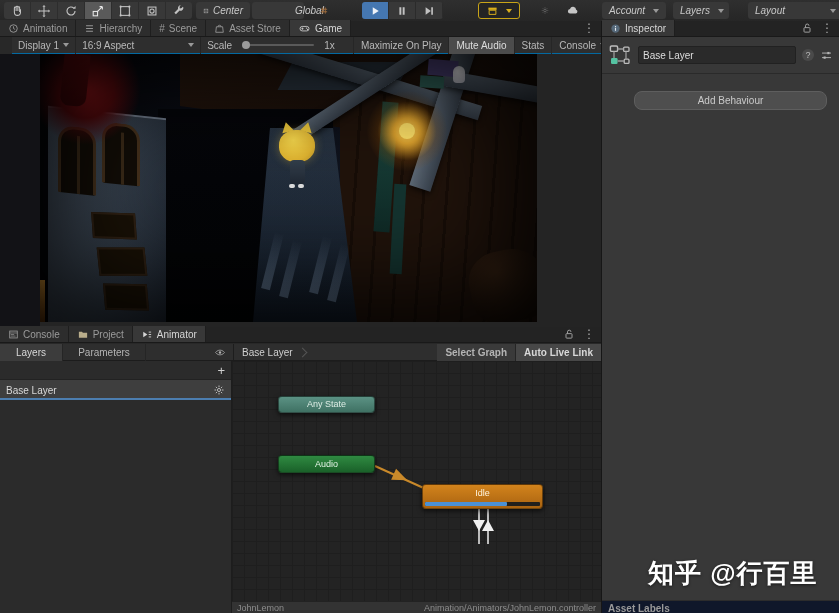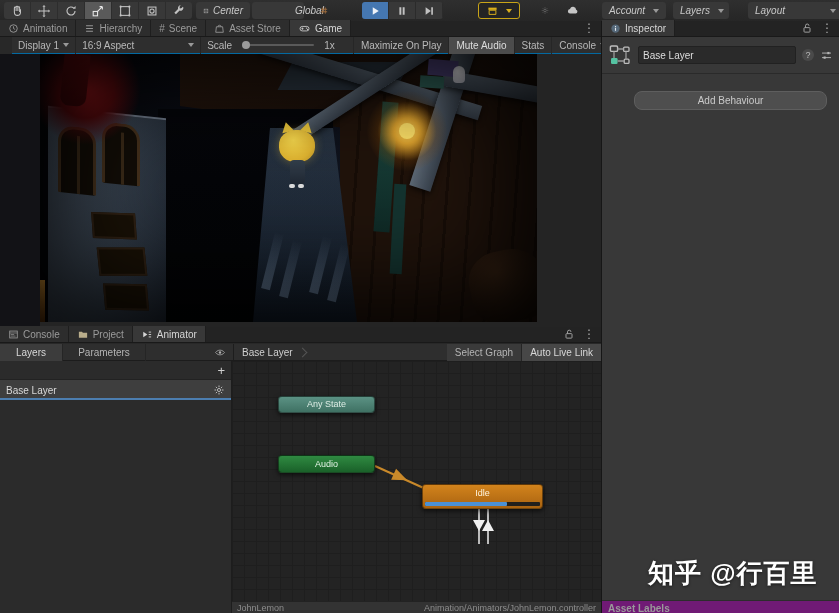--- a/index.html
+++ b/index.html
@@ -88,21 +88,21 @@
   #idle-progress-fill{width:71%;height:100%;background:#4c91d4;border-radius:1px;}
   #node-walk{left:190px;top:182px;width:122px;height:24px;line-height:22px;background:linear-gradient(#565b60,#43474c);color:#cfcfcf;}
   #anim-status{left:232px;top:601px;width:369px;height:12px;background:#333;border-top:1px solid #222;display:flex;justify-content:space-between;align-items:center;padding:0 5px;box-sizing:border-box;font-size:9px;color:#8d8d8d;}
   
   #inspector{left:601px;top:21px;width:238px;height:592px;background:#383838;border-left:1px solid #161616;box-sizing:border-box;}
   #insp-tabs{display:flex;align-items:flex-end;height:16px;background:#232323;border-bottom:1px solid #191919;box-sizing:border-box;}
   #insp-header{height:36px;display:flex;align-items:center;gap:6px;padding:0 6px;border-bottom:1px solid #2a2a2a;}
   #insp-field{flex:1;height:16px;background:#2a2a2a;border:1px solid #212121;border-radius:2px;color:#dcdcdc;font-size:10px;padding:0 4px;font-family:"Liberation Sans",sans-serif;}
   .helpdot{width:12px;height:12px;border-radius:50%;background:#4a4a4a;color:#bbb;font-size:9px;display:flex;align-items:center;justify-content:center;}
   #add-behaviour{position:absolute;left:32px;top:70px;width:191px;height:17px;background:#4e4e4e;border:1px solid #5e5e5e;border-radius:8px;color:#cacaca;font-size:10px;display:flex;align-items:center;justify-content:center;}
-  #asset-labels{position:absolute;left:0;bottom:0;width:238px;height:13px;border-top:1px solid #2c2c2c;background:#701a75;display:flex;align-items:flex-start;padding:2px 6px;box-sizing:border-box;color:#9a9a9a;font-weight:bold;}
+  #asset-labels{position:absolute;left:0;bottom:0;width:238px;height:13px;border-top:1px solid #2c2c2c;background:#0f172a;display:flex;align-items:flex-start;padding:2px 6px;box-sizing:border-box;color:#9a9a9a;font-weight:bold;}
   #watermark{left:648px;top:556px;width:188px;font-size:26px;font-weight:700;color:#fff;letter-spacing:1px;text-shadow:0 1px 3px rgba(0,0,0,.6);white-space:nowrap;}
   .lockicon{margin-left:auto;}
   .strip-right{margin-left:auto;display:flex;align-items:center;gap:8px;padding-right:6px;height:16px;}
 </style>
 </head>
 <body>
 
 <div id="app">
 
   <div id="toolbar" class="abs">
@@ -390,21 +390,21 @@
     <div style="width:88px;display:flex;justify-content:flex-end;align-items:center;border-right:1px solid #1d1d1d;padding-right:6px;box-sizing:border-box;">
       <svg width="14" height="11" viewBox="0 0 16 16">
           <path d="M1.5 8S4 4.5 8 4.5 14.5 8 14.5 8 12 11.5 8 11.5 1.5 8 1.5 8z" stroke="#b0b0b0" fill="none" stroke-width="1.1"></path>
           <circle cx="8" cy="8" r="1.8" fill="#b0b0b0"></circle>
         </svg>
     </div>
     <div class="seg" style="border:none;gap:6px;">
       <span style="color:#d0d0d0;">Base Layer</span>
       <span style="display:inline-block;width:6px;height:6px;border-top:1px solid #555;border-right:1px solid #555;transform:rotate(45deg);"></span>
     </div>
-    <div style="margin-left:auto;display:flex;">
+    <div style="margin-left:auto;display:flex;font-weight:bold;">
       <div class="seg" style="background:#3a3a3a;">
           <span>Select Graph</span>
         </div>
       <div class="seg on" style="background:#474747;border-right:none;">
           <span>Auto Live Link</span>
         </div>
     </div>
   </div>
 
   <div id="anim-left" class="abs">

